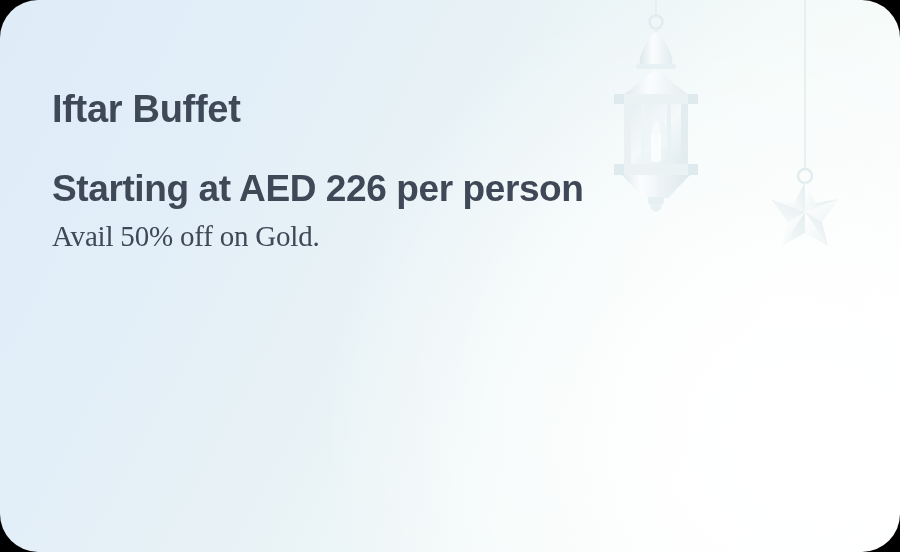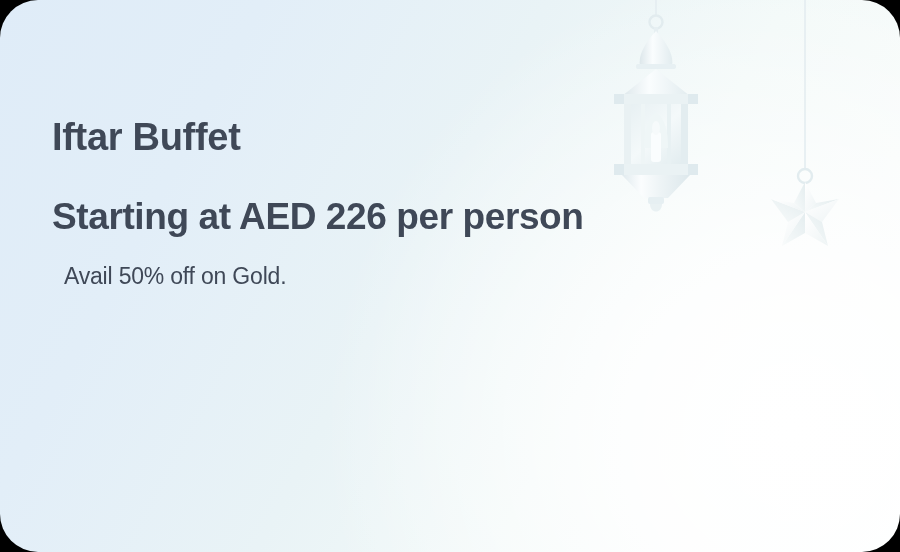--- a/index.html
+++ b/index.html
@@ -46,21 +46,21 @@
     left: 752px;
     top: 0px;
     width: 110px;
     height: 250px;
   }
 
   
   .content {
     position: absolute;
     left: 52px;
-    top: 110px;
+    top: 82px;
     width: 790px;
   }
 
   .offer-title {
     margin: 0;
     font-size: 38px;
     font-weight: bold;
     line-height: 54px;
     letter-spacing: -0.3px;
     color: #3f4857;
@@ -84,27 +84,28 @@
     font-size: 35px;
     font-weight: normal;
     line-height: 48px;
     letter-spacing: -0.2px;
     color: #3f4857;
     white-space: pre-line;
     max-width: 760px;
   }
 
   .offer-promo {
-    margin: 12px;
-    font-size: 23px;
+    margin: 0;
+    font-size: 29px;
     font-weight: normal;
     line-height: 48px;
     letter-spacing: -0.2px;
     color: #3f4857;
     white-space: pre;
+    font-family: Liberation Serif, serif;
   }
 </style>
 </head>
 <body>
 
 <div class="promo-card">
 
   <div class="ornaments">
 
     <svg class="lantern-art" viewBox="0 0 160 230">

